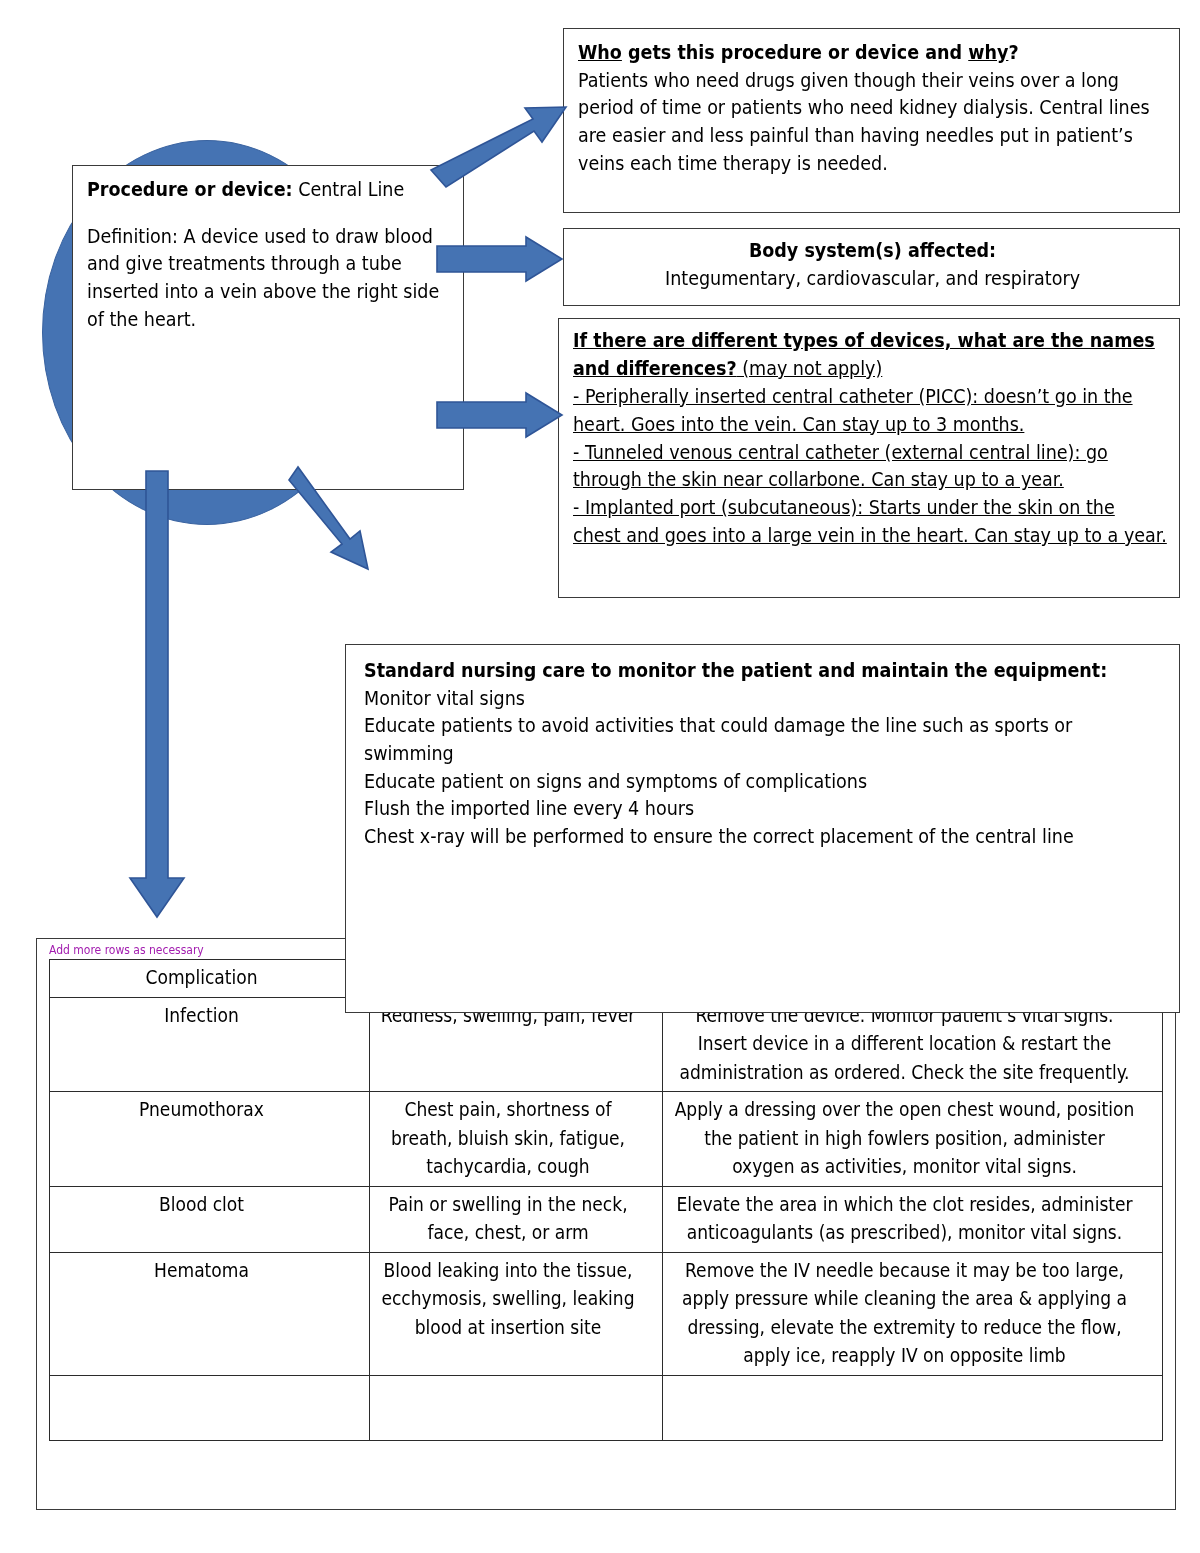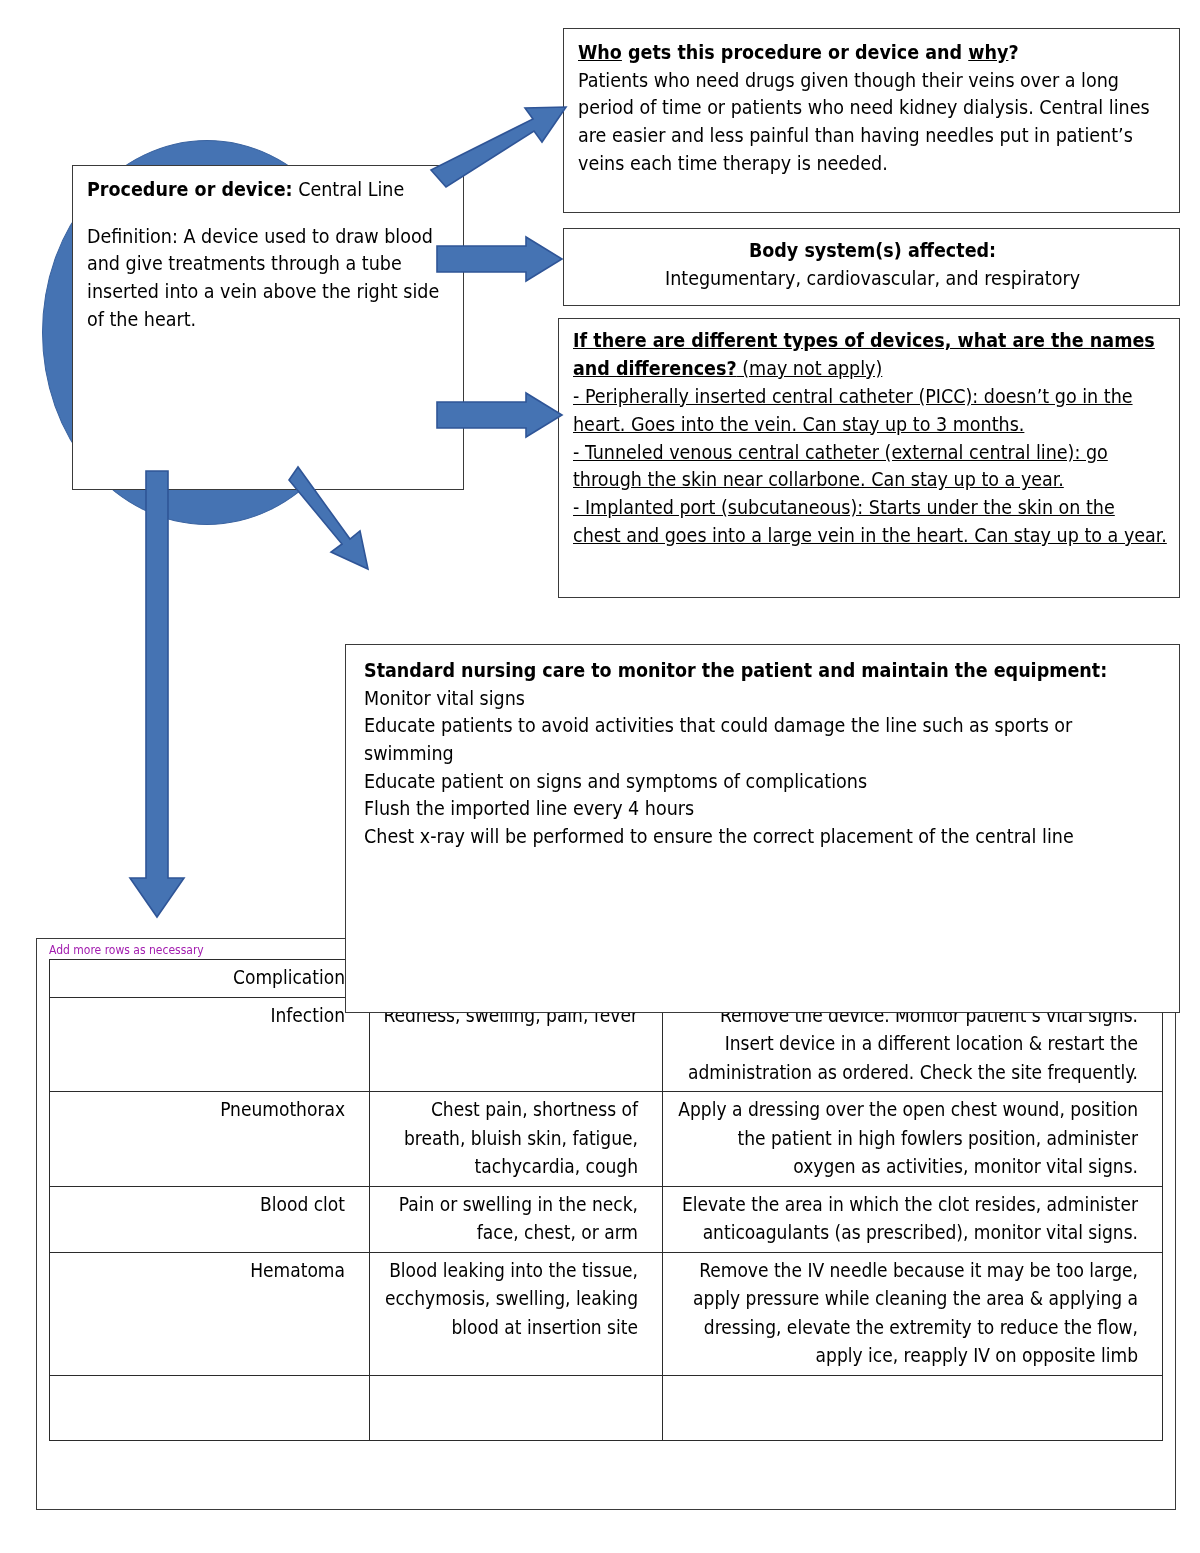--- a/index.html
+++ b/index.html
@@ -105,21 +105,21 @@
     width: 1113px;
     margin-left: 12px;
     table-layout: fixed;
   }
   table.complications td, table.complications th {
     border: 1.3px solid #2b2b2b;
     vertical-align: top;
     font-size: 19px;
     line-height: 1.5;
     padding: 3px 24px 5px 8px;
-    text-align: right;
+    text-align: center;
     font-weight: normal;
     margin-top: 9px;
   }
   table.complications col.c1 { width: 320px; }
   table.complications col.c2 { width: 293px; }
   table.complications col.c3 { width: 500px; }
   td.name-cell { vertical-align: middle; }
   tr.empty-row td { height: 56px; }
   th { padding-top: 4px; padding-bottom: 4px; }
 </style>

